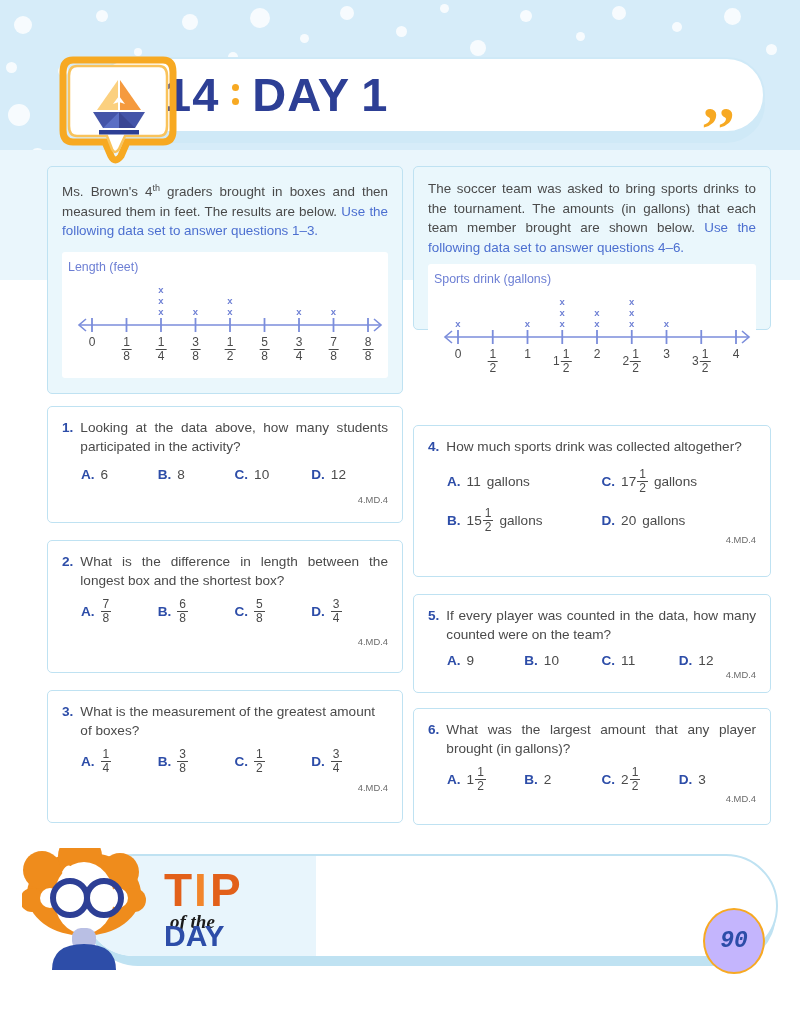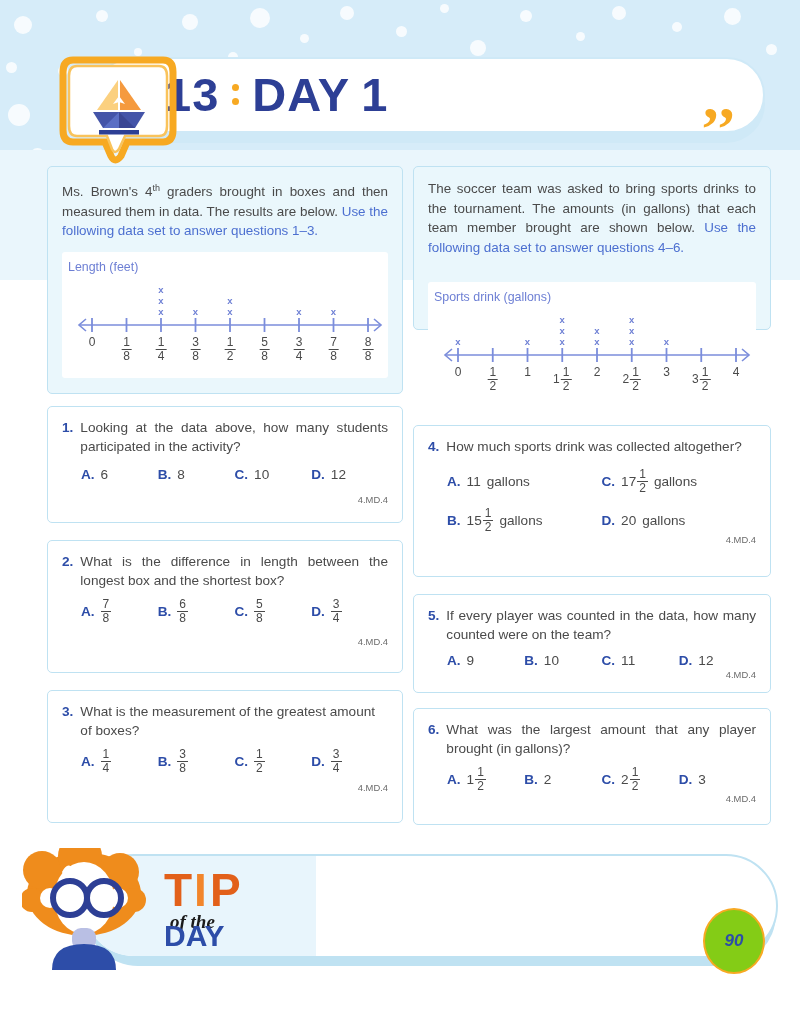--- a/index.html
+++ b/index.html
@@ -248,29 +248,30 @@
     line-height: 18px;
     color: #4a4a4a;
     text-align: justify;
   }
   #page-num {
     position: absolute;
     left: 703px; top: 908px;
     width: 62px; height: 66px;
     border: 2.5px solid #f7a922;
     border-radius: 50%;
-    background: #84cc16;
+    background: #c4b5fd;
     display: flex;
     align-items: center;
     justify-content: center;
-    font-size: 17px;
+    font-size: 23px;
     font-style: italic;
     font-weight: bold;
     color: #2d4da8;
     z-index: 9;
+    font-family: Liberation Mono, monospace;
   }
 </style>
 </head>
 <body>
 
 <div id="bg-top">
   <div class="dot" style="left:14px;top:16px;width:18px;height:18px;"></div>
   <div class="dot" style="left:58px;top:66px;width:10px;height:10px;"></div>
   <div class="dot" style="left:8px;top:104px;width:22px;height:22px;"></div>
   <div class="dot" style="left:96px;top:10px;width:12px;height:12px;"></div>
@@ -297,21 +298,21 @@
   <div class="dot" style="left:250px;top:178px;width:13px;height:13px;"></div>
 </div>
 <div id="bg-wash"></div>
 
 <div id="header">
   <div id="header-bar-shadow"></div>
   <div id="header-bar"></div>
 </div>
 
 <div id="header-title">
-  <span>13</span>
+  <span>14</span>
   <span class="colon-dots">
       <i></i>
       <i></i>
     </span>
   <span>DAY</span>
   <span>1</span>
 </div>
 
 <div id="quote-mark">’’</div>
 
@@ -326,21 +327,21 @@
 
     <path d="M38 60 L90 60 L80 76 L48 76 Z" fill="#4454a8"></path>
     <path d="M64 60 L80 76 L48 76 Z" fill="#3a4694"></path>
     <path d="M64 60 L64 76 L48 76 Z" fill="#5a6ec4"></path>
     <rect x="44" y="78" width="40" height="4.5" fill="#2d3f95"></rect>
   </svg>
 </div>
 
 <div class="info-panel" style="left:47px; top:166px; width:356px; height:228px;">
   <div class="info-text">
-    <span>Ms. Brown's 4</span><sup>th</sup><span> graders brought in boxes and then measured them in data. The results are below. </span><span class="hl">Use the following data set to answer questions 1–3.</span>
+    <span>Ms. Brown's 4</span><sup>th</sup><span> graders brought in boxes and then measured them in feet. The results are below. </span><span class="hl">Use the following data set to answer questions 1–3.</span>
   </div>
   <div class="nl-card">
     <div class="nl-title">Length (feet)</div>
     <div class="numline" id="nl-left" style="height:92px;">
       <svg width="324" height="92" viewBox="0 0 324 92">
         <g stroke="#7b8ddb" stroke-width="1.6" fill="none">
           <line x1="12" y1="47" x2="312" y2="47"></line>
           <path d="M18 41 L11 47 L18 53"></path>
           <path d="M306 41 L313 47 L306 53"></path>
         </g>
@@ -374,21 +375,21 @@
         <div class="nl-lab" style="left: 265.5px; top: 58px;"><span class="frac"><span class="n">7</span><span class="d">8</span></span></div>
         <div class="nl-lab" style="left: 300px; top: 58px;"><span class="frac"><span class="n">8</span><span class="d">8</span></span></div>
       </div>
   </div>
 </div>
 
 <div class="info-panel" style="left:413px; top:166px; width:358px; height:164px;">
   <div class="info-text">
     <span>The soccer team was asked to bring sports drinks to the tournament. The amounts (in gallons) that each team member brought are shown below. </span><span class="hl">Use the following data set to answer questions 4–6.</span>
   </div>
-  <div class="nl-card" style="margin-top:25px;">
+  <div class="nl-card" style="margin-top:7px;">
     <div class="nl-title">Sports drink (gallons)</div>
     <div class="numline" id="nl-right" style="height:78px;">
       <svg width="326" height="78" viewBox="0 0 326 78">
         <g stroke="#7b8ddb" stroke-width="1.6" fill="none">
           <line x1="12" y1="47" x2="314" y2="47"></line>
           <path d="M18 41 L11 47 L18 53"></path>
           <path d="M308 41 L315 47 L308 53"></path>
         </g>
       <g stroke="#7b8ddb" stroke-width="1.8">
             <line x1="24" x2="24" y1="40" y2="54"></line>

